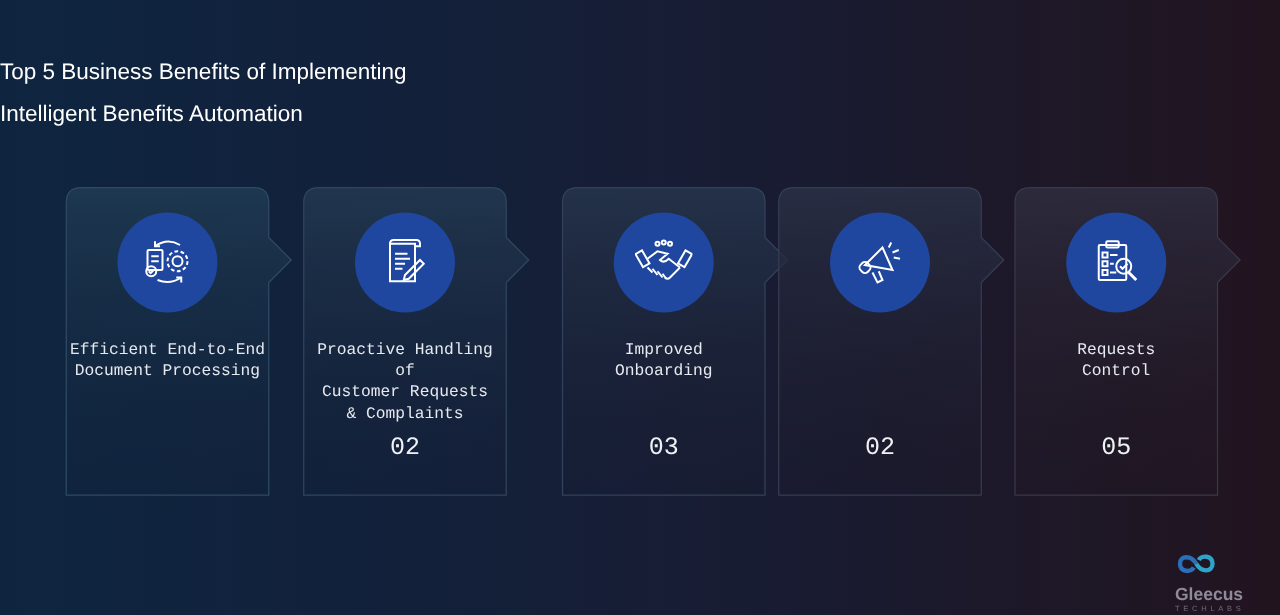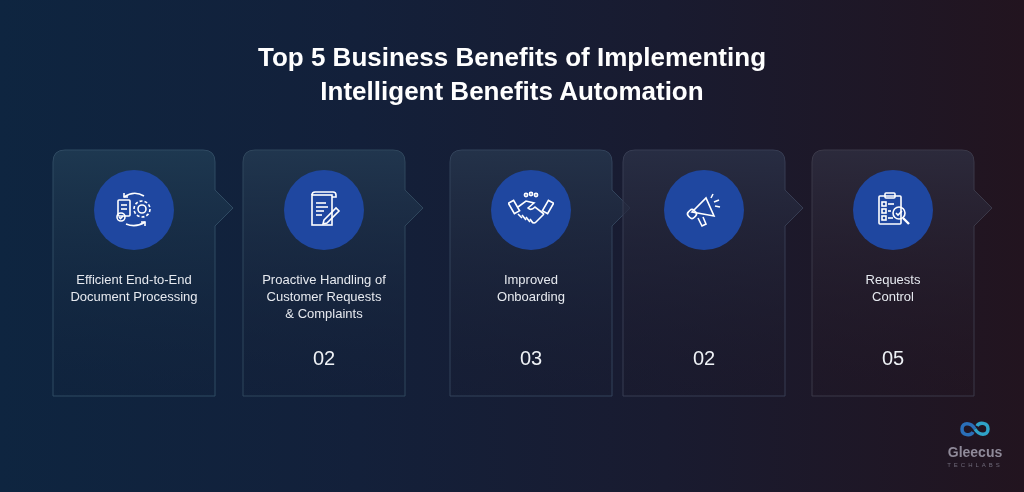--- a/index.html
+++ b/index.html
@@ -5,43 +5,43 @@
   * { margin:0; padding:0; box-sizing:border-box; }
   html, body { width:1024px; height:492px; overflow:hidden; }
   body {
     font-family: "Liberation Sans", sans-serif;
     background: linear-gradient(90deg, #0e2540 0%, #13203a 35%, #191b30 65%, #22141f 100%);
     position: relative;
     color: #fff;
   }
   .title {
     position:absolute; top:40px; left:0; width:1024px;
-    text-align:center; font-weight:bold; font-size:26px; line-height:34px;
+    text-align:left; font-weight:normal; font-size:18px; line-height:34px;
     color:#ffffff; letter-spacing:0px;
   }
   .card {
-    position:absolute; top:150px; width:157px; height:246px;
+    position:absolute; top:150px; width:157px; height:246px;font-family:Liberation Mono, monospace;
   }
   .card svg.shape { position:absolute; left:0; top:0; overflow:visible; }
   .icon-circle {
     position:absolute; left:41px; top:20px; width:80px; height:80px;
     border-radius:50%; background:#1f47a0;
     display:flex; align-items:center; justify-content:center;
   }
   .card-label {
     position:absolute; top:121px; left:0; width:162px;
     text-align:center; font-size:13px; line-height:17px; color:#e6e9ef;
     white-space:pre-line;
   }
   .card-num {
     position:absolute; top:197px; left:0; width:162px;
     text-align:center; font-size:20px; color:#eef1f5;
   }
   .logo {
-    position:absolute; left:940px; top:420px; width:70px; text-align:center;
+    position:absolute; left:940px; top:442px; width:70px; 
   }
   .logo-name { font-size:14px; color:#8f8a99; font-weight:bold; margin-top:2px; }
   .logo-sub { font-size:6px; color:#6f6a7a; letter-spacing:3px; margin-top:2px; }
 </style>
 </head>
 <body>
 
 <div class="title">
   <div>Top 5 Business Benefits of Implementing</div>
   <div>Intelligent Benefits Automation</div>

